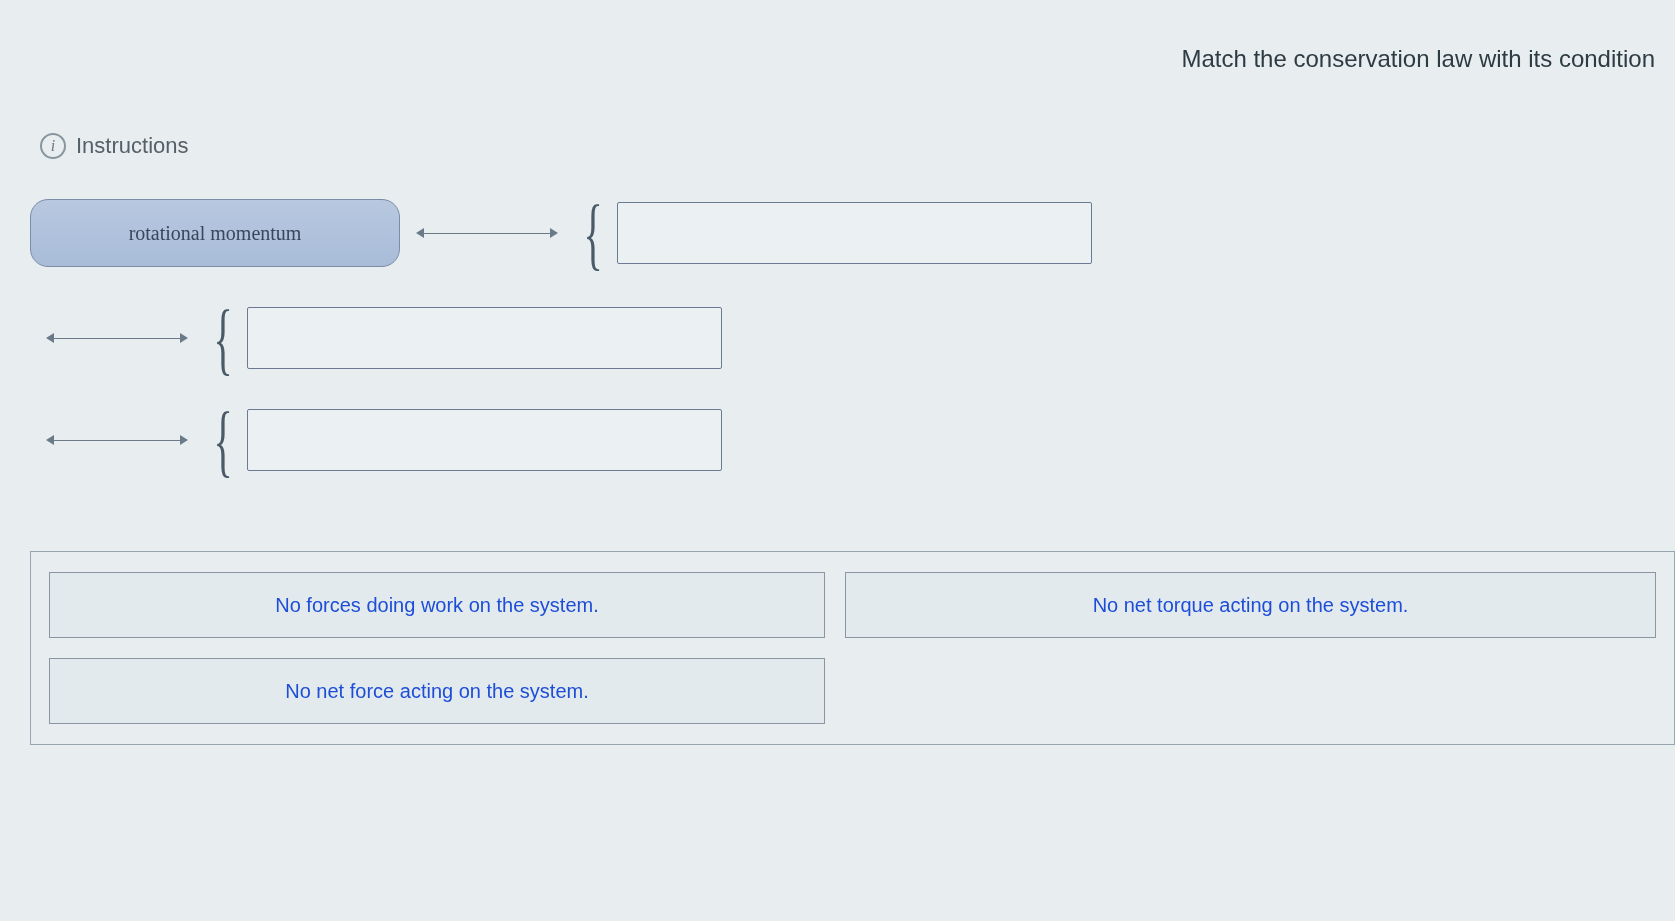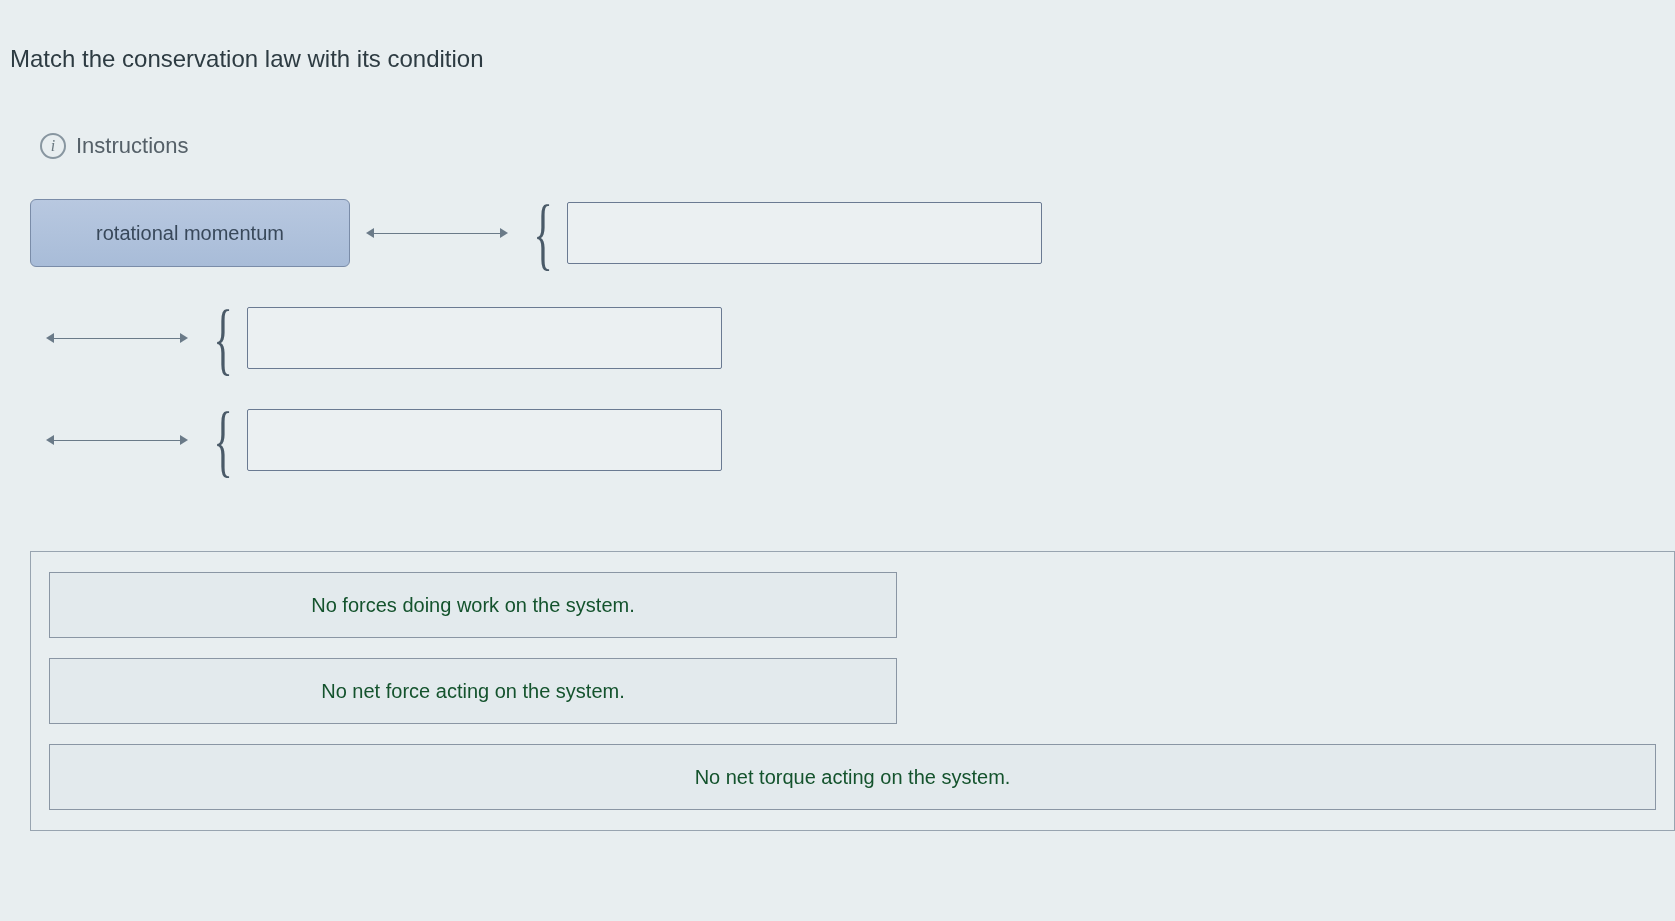--- a/index.html
+++ b/index.html
@@ -12,20 +12,21 @@
       background: #e8eef0;
       padding: 20px 0 0 0;
       color: #3a4a52;
       width: 1675px;
       height: 921px;
     }
     .question-text {
       font-size: 24px;
       color: #2d3b42;
       padding: 25px 20px 40px 10px;
+      text-align: right;
     }
     .instructions-row {
       display: flex;
       align-items: center;
       gap: 10px;
       padding: 20px 10px 30px 40px;
       cursor: pointer;
     }
     .info-icon {
       width: 26px;
@@ -47,31 +48,32 @@
     }
     .match-area {
       padding: 10px 10px 30px 30px;
     }
     .match-row {
       display: flex;
       align-items: center;
       margin-bottom: 40px;
     }
     .source-card {
-      width: 320px;
+      width: 370px;
       height: 68px;
       background: linear-gradient(#b8c8e0, #a8bcd8);
       border: 1px solid #7a8ca8;
-      border-radius: 6px;
+      border-radius: 18px;
       display: flex;
       align-items: center;
       justify-content: center;
       font-size: 20px;
       color: #38485a;
       cursor: grab;
+      font-family: Liberation Serif, serif;
     }
     .connector {
       width: 150px;
       height: 2px;
       position: relative;
       margin: 0 12px;
     }
     .connector-line {
       position: absolute;
       top: 50%;
@@ -115,29 +117,29 @@
     }
     .answer-bank {
       border: 1px solid #98a4b0;
       margin: 10px 0px 0 30px;
       padding: 20px 18px;
       display: flex;
       flex-wrap: wrap;
       gap: 20px;
     }
     .answer-card {
-      width: 848px;
+      width: 776px;
       height: 66px;
       border: 1px solid #8a96a4;
       background: rgba(220,228,232,0.4);
       display: flex;
       align-items: center;
       justify-content: center;
       font-size: 20px;
-      color: #14532d;
+      color: #1d4ed8;
       cursor: grab;
     }
     .answer-card.wide {
       flex: 1;
       min-width: 760px;
     }
   </style>
 </head>
 <body>
 
@@ -172,15 +174,15 @@
         <div class="connector-line"></div>
       </div>
     <span class="bracket">{</span>
     <div class="drop-target"></div>
   </div>
 
 </div>
 
 <div class="answer-bank">
   <div class="answer-card">No forces doing work on the system.</div>
+  <div class="answer-card wide">No net torque acting on the system.</div>
   <div class="answer-card">No net force acting on the system.</div>
-  <div class="answer-card wide">No net torque acting on the system.</div>
 </div>
 
 </body></html>

